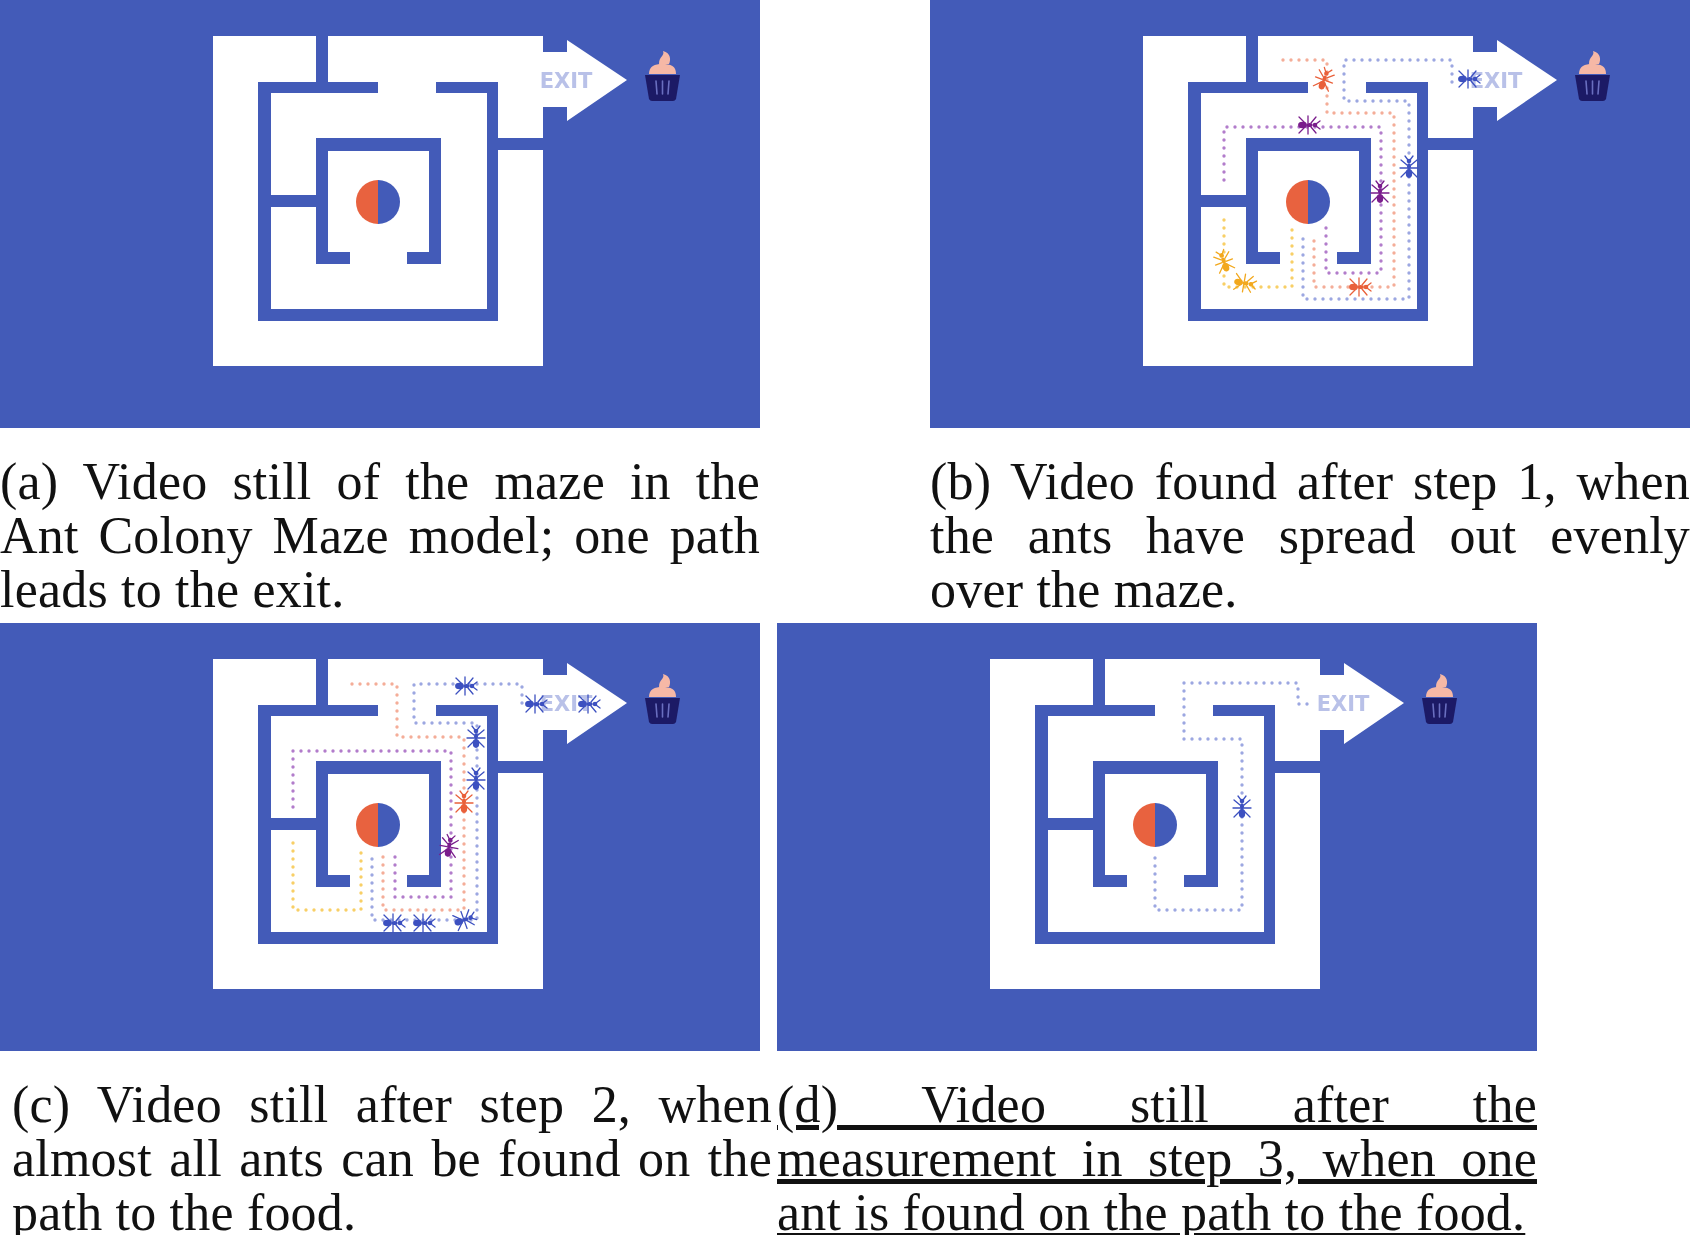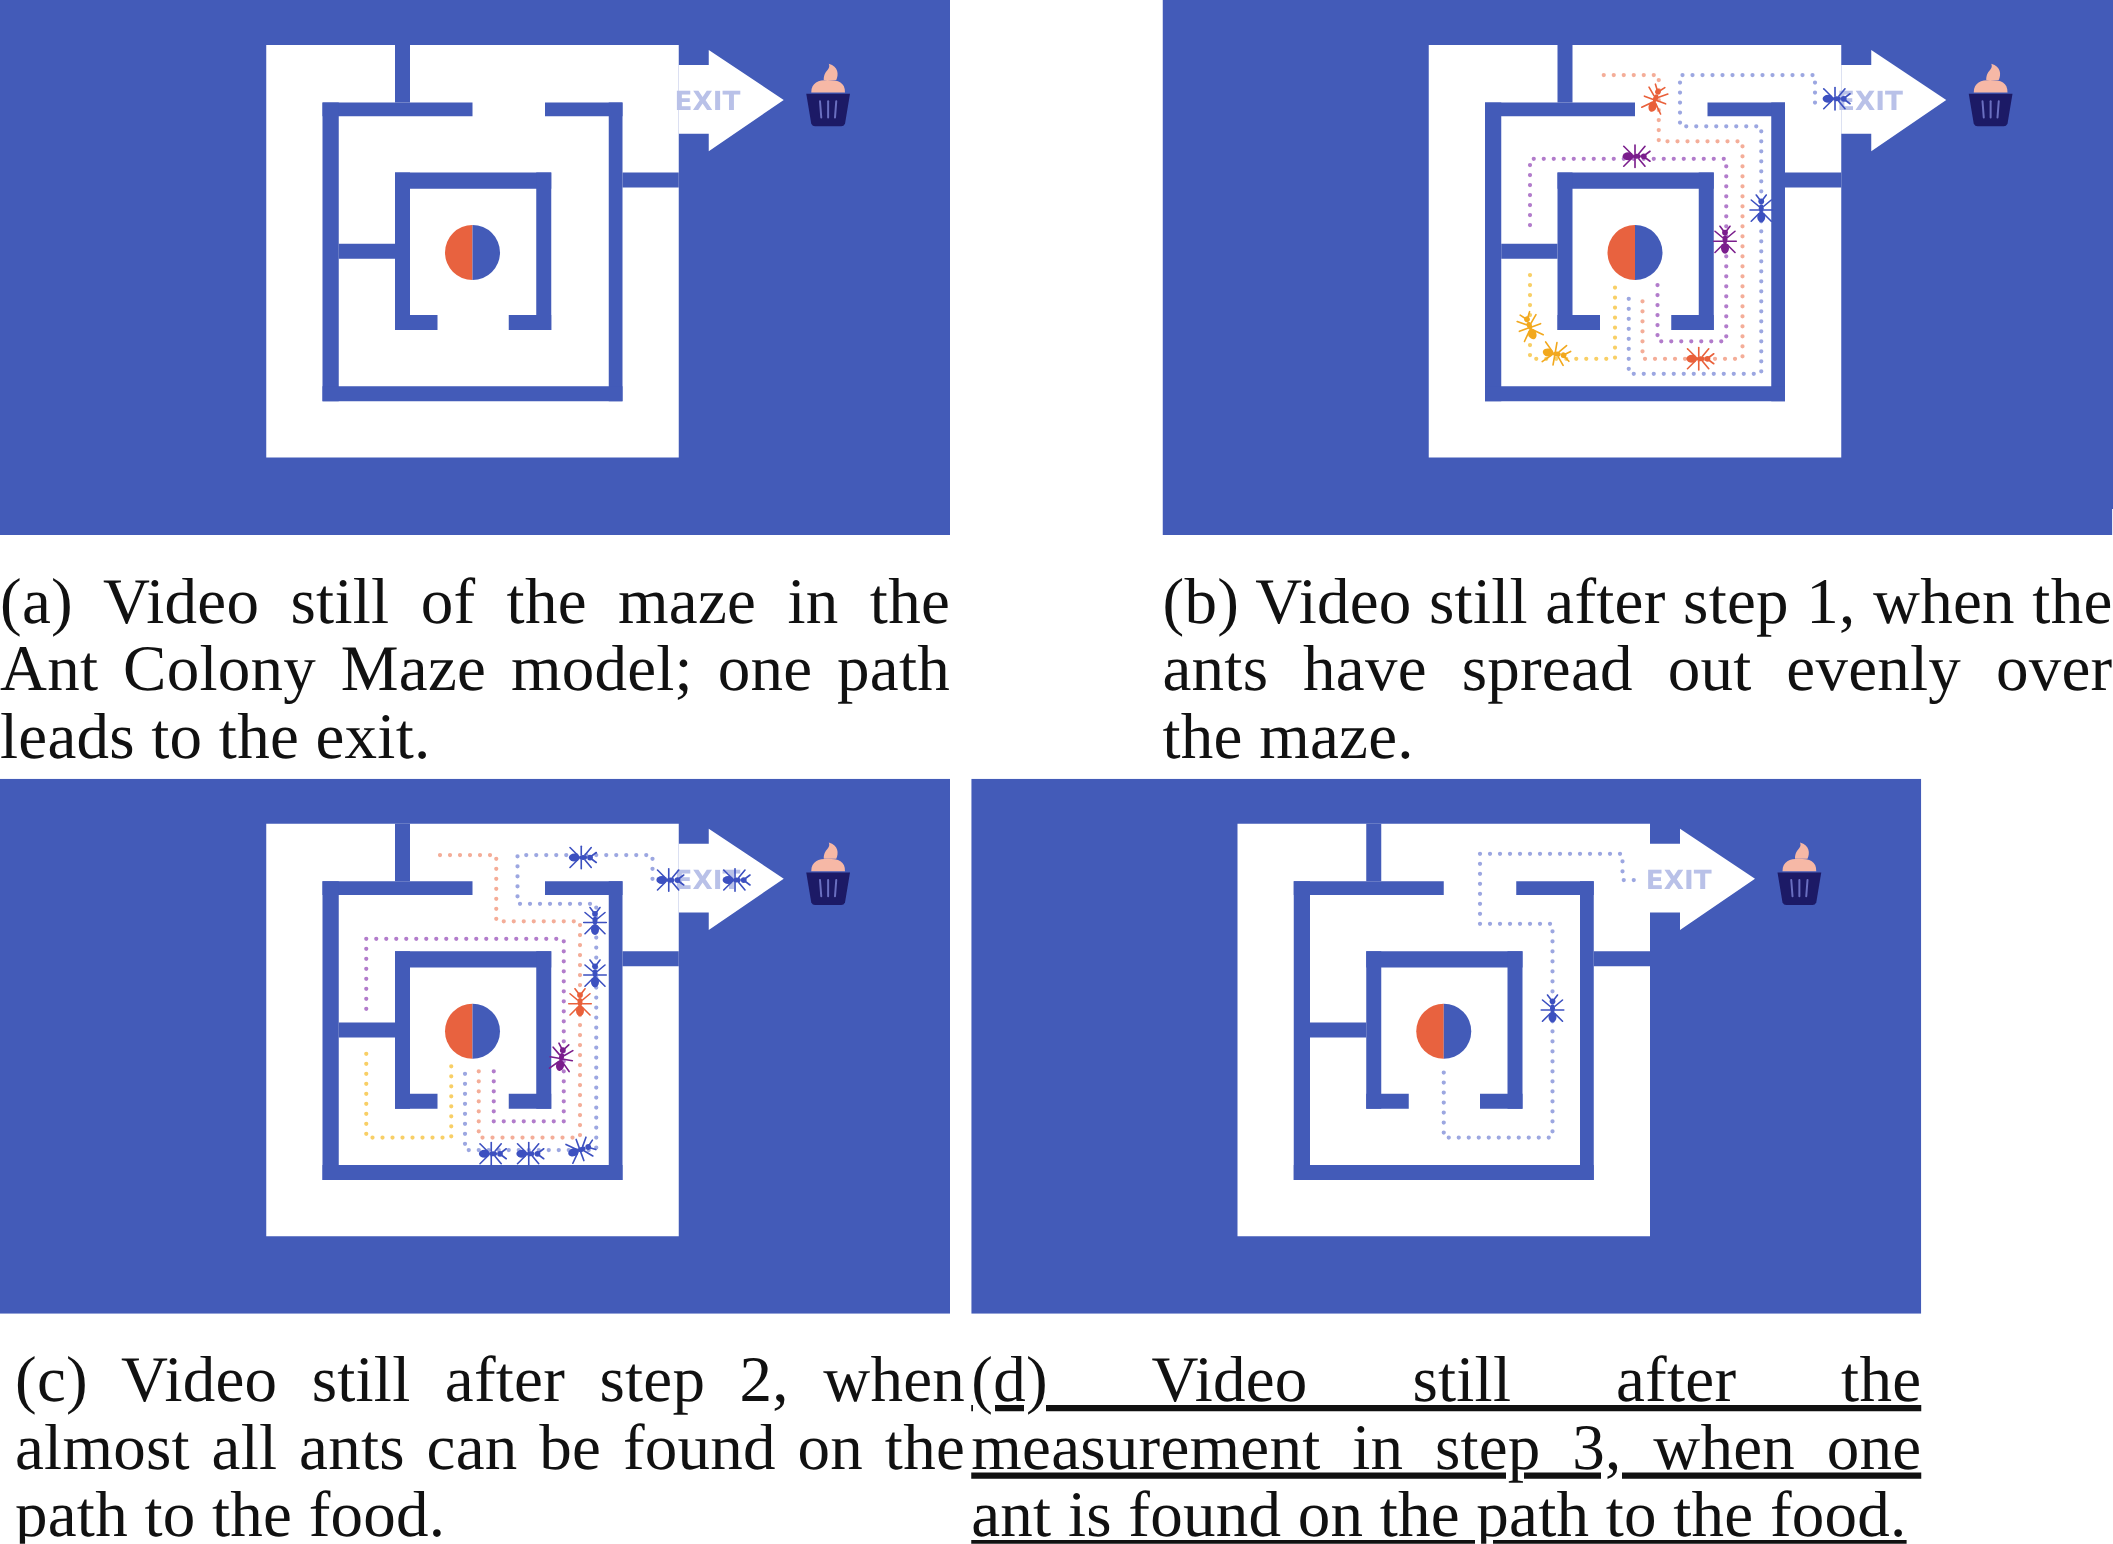--- a/index.html
+++ b/index.html
@@ -190,21 +190,21 @@
           <line x1="-2" y1="3" x2="-8" y2="9" stroke="#e9603a" stroke-width="1.3" stroke-linecap="round"></line>
           <line x1="2" y1="3" x2="8" y2="9" stroke="#e9603a" stroke-width="1.3" stroke-linecap="round"></line>
           <line x1="-1" y1="-8" x2="-4" y2="-12" stroke="#e9603a" stroke-width="1.3" stroke-linecap="round"></line>
           <line x1="1" y1="-8" x2="4" y2="-12" stroke="#e9603a" stroke-width="1.3" stroke-linecap="round"></line>
           <ellipse cx="0" cy="-7" rx="2.3" ry="2.3" fill="#e9603a"></ellipse>
           <ellipse cx="0" cy="-1.5" rx="2" ry="3.2" fill="#e9603a"></ellipse>
           <ellipse cx="0" cy="5.5" rx="3.2" ry="4.4" fill="#e9603a"></ellipse>
         </g>
       </svg>
   </div>
-<div class="caption" style="left: 930px; top: 455px;">(b) Video still after step 1, when the ants have spread out evenly over the maze.</div>
+<div class="caption" style="left: 930px; top: 455px;">(b) Video found after step 1, when the ants have spread out evenly over the maze.</div>
   <div class="panel" style="left: 0px; top: 623px;">
     <svg xmlns="http://www.w3.org/2000/svg" viewBox="0 0 760 428">
         <rect x="0" y="0" width="760" height="428" fill="#435bb8"></rect>
         <rect x="213" y="36" width="330" height="330" fill="#ffffff"></rect>
         <polygon points="543,52 567,52 567,40 627,80 567,121 567,107 543,107" fill="#ffffff"></polygon>
         <g>
           <rect x="316" y="36" width="12" height="46" fill="#435bb8"></rect>
           <rect x="258" y="82" width="120" height="11" fill="#435bb8"></rect>
           <rect x="258" y="82" width="13" height="239" fill="#435bb8"></rect>
           <rect x="436" y="82" width="62" height="11" fill="#435bb8"></rect>

